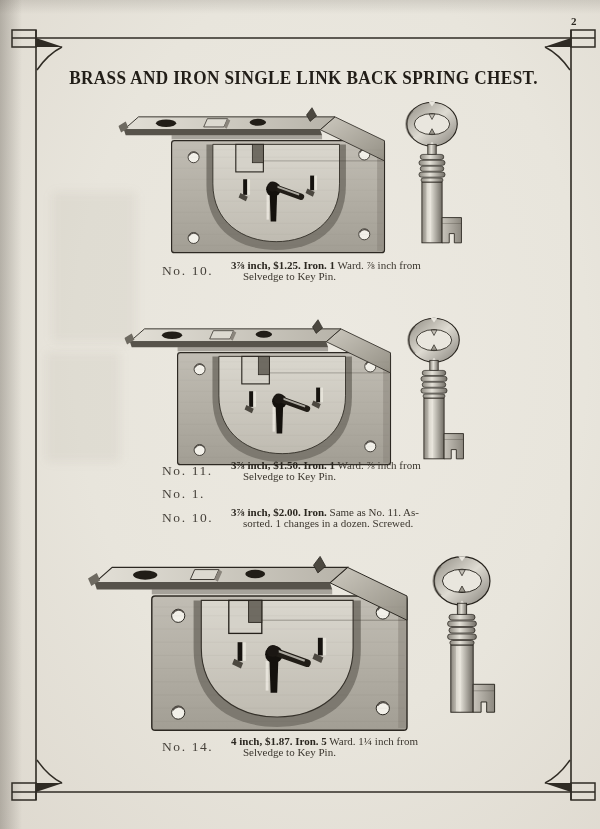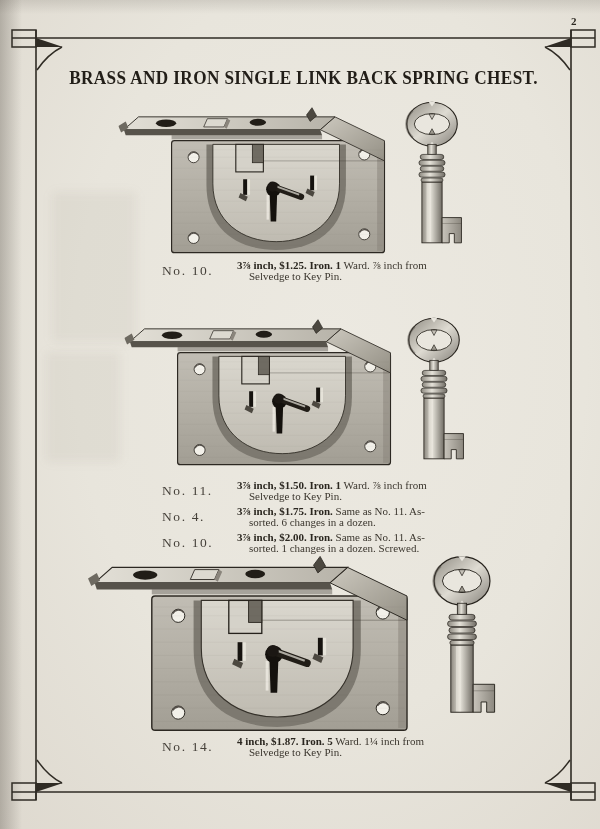--- a/index.html
+++ b/index.html
@@ -15,21 +15,21 @@
   .ghost{position:absolute;background:rgba(125,118,104,.08);filter:blur(5px);border-radius:4px;}
   .g1{left:52px;top:192px;width:84px;height:150px;}
   .g2{left:46px;top:352px;width:74px;height:110px;}
   .frame-svg{position:absolute;left:0;top:0;}
   .page-number{position:absolute;left:571px;top:15px;font-size:11px;font-weight:700;color:#2d2922;}
   .page-title{position:absolute;left:36px;top:56px;width:535px;text-align:center;
     font-size:18.5px;font-weight:700;letter-spacing:.4px;color:#221e18;
     transform:scaleX(.93);white-space:nowrap;}
   .fig{position:absolute;}
   .text-block{position:absolute;width:312px;}
-  .prod-row{display:flex;align-items:center;gap:9px;margin-bottom:5px;}
+  .prod-row{display:flex;align-items:center;gap:3px;margin-bottom:5px;}
   .no-label{width:66px;flex:0 0 66px;font-size:13.5px;letter-spacing:1.6px;
     color:#46413a;white-space:nowrap;}
   .desc{width:238px;font-size:11px;line-height:10.5px;color:#3b362e;}
   .desc b{color:#2b2720;}
   .desc .l2{display:block;margin-left:12px;}
   svg{display:block;}
 </style>
 </head>
 <body>
 
@@ -203,28 +203,27 @@
   </div>
 </div>
 
 <svg class="fig" style="left:124px;top:316px" width="276" height="156" viewBox="0 0 300 170">
     <use href="#lock-art"></use>
   </svg>
 <svg class="fig" style="left:396px;top:314px" width="76" height="160" viewBox="0 0 90 190">
     <use href="#key-art"></use>
   </svg>
 
-<div class="text-block" style="left:162px;top:480px">
+<div class="text-block" style="left:162px;top:460px">
   <div class="prod-row">
     <span class="no-label">No. 11.</span>
     <span class="desc"><b>3⅞ inch, $1.50. Iron. 1</b><span> Ward. ⅞ inch from</span><span class="l2">Selvedge to Key Pin.</span></span>
   </div>
   <div class="prod-row">
-    <span class="no-label">No. 4.</span>
-    <span class="desc"><b>3⅞ inch, $1.75. Iron.</b><span> Same as No. 11. As-</span><span class="l2">sorted. 6 changes in a dozen.</span></span>
+    <span class="no-label">No. 1.</span>
   </div>
   <div class="prod-row">
     <span class="no-label">No. 10.</span>
     <span class="desc"><b>3⅞ inch, $2.00. Iron.</b><span> Same as No. 11. As-</span><span class="l2">sorted. 1 changes in a dozen. Screwed.</span></span>
   </div>
 </div>
 
 <svg class="fig" style="left:88px;top:552px" width="330" height="187" viewBox="0 0 300 170">
     <use href="#lock-art"></use>
   </svg>

